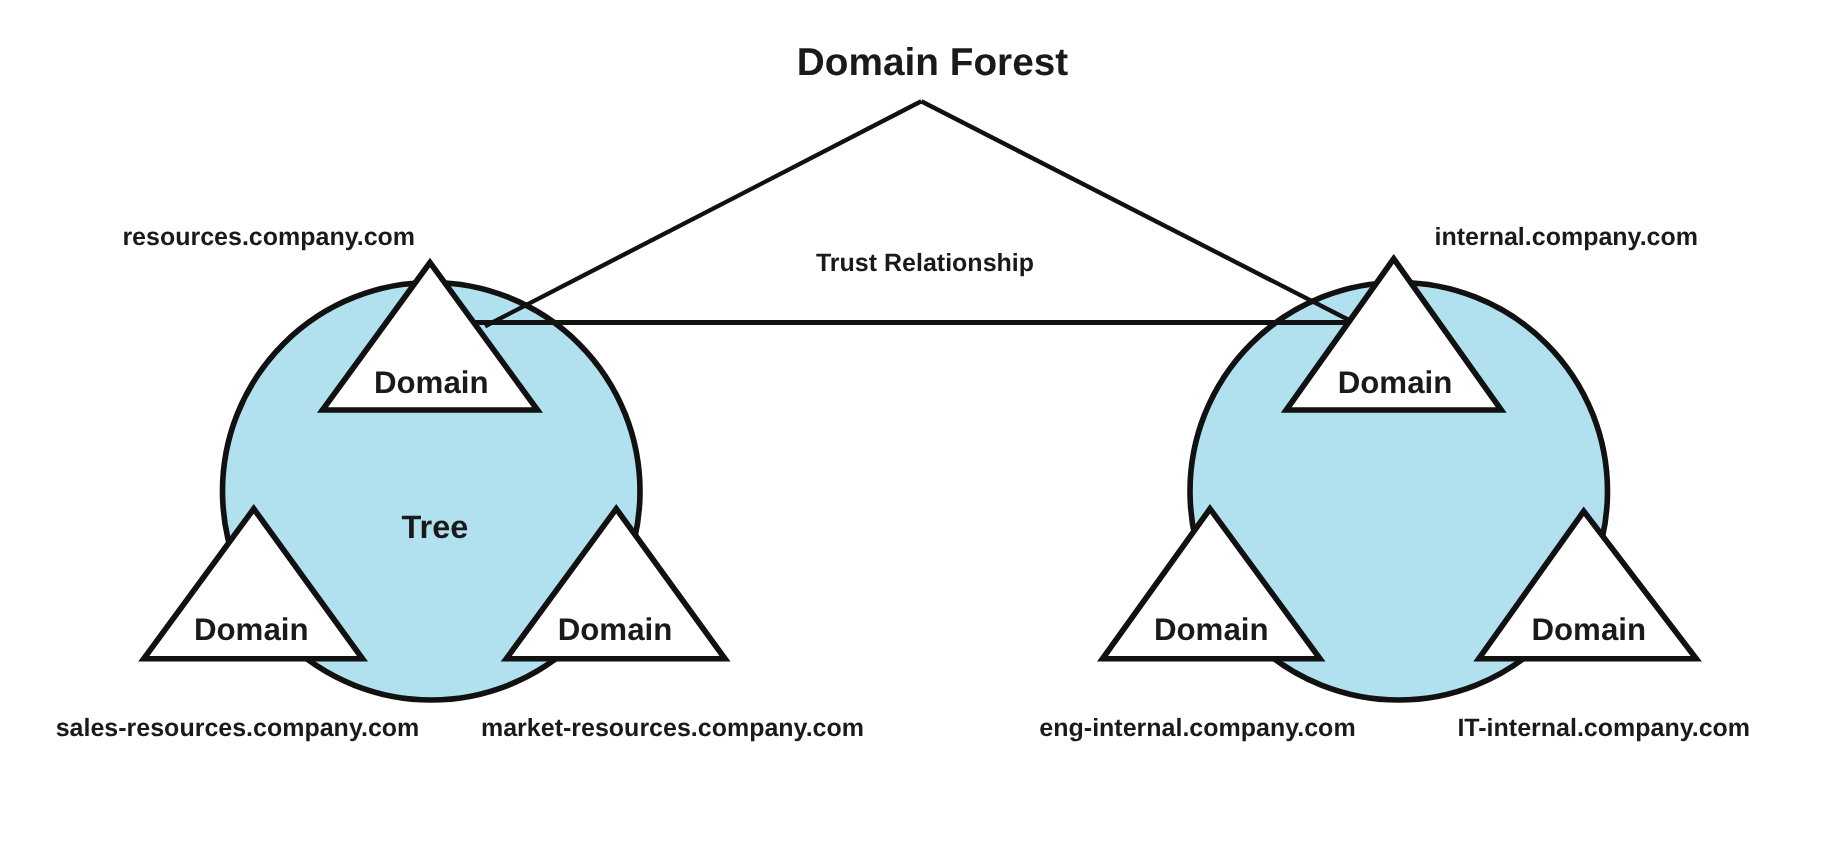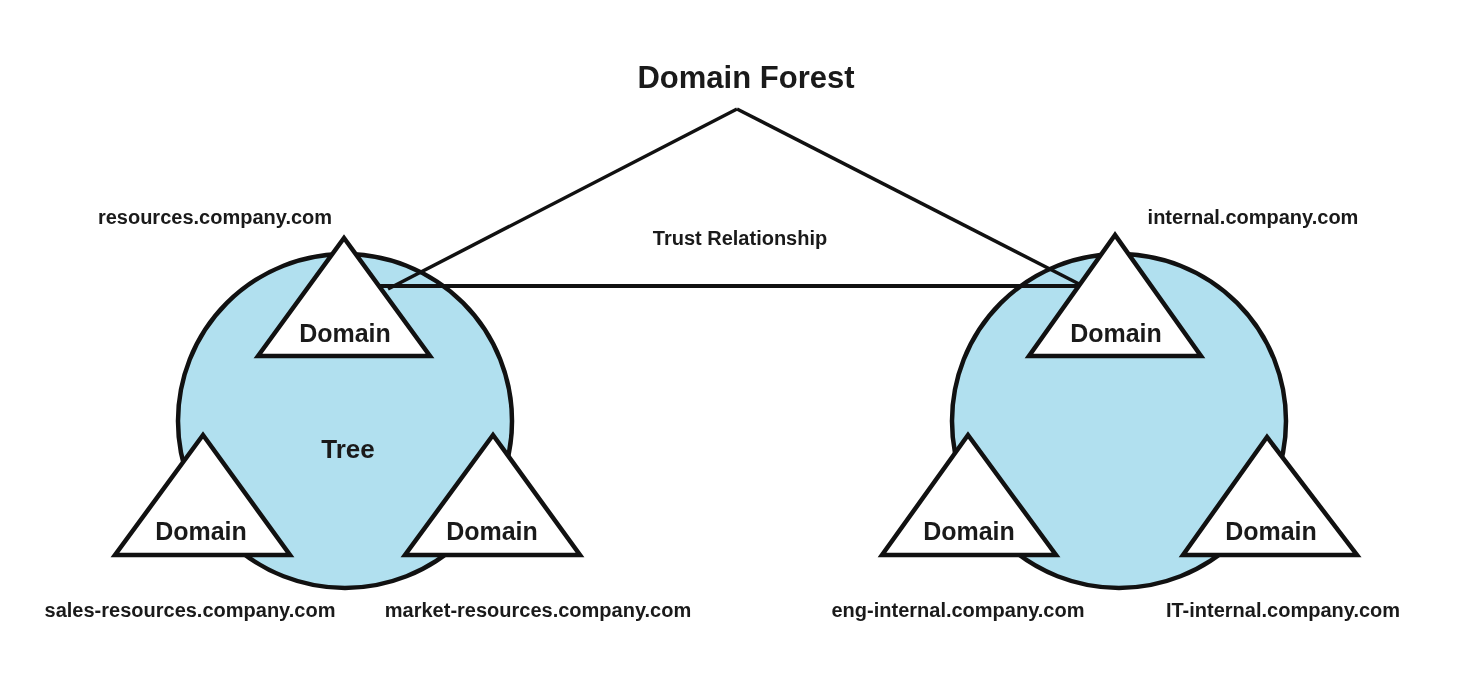--- a/index.html
+++ b/index.html
@@ -8,21 +8,20 @@
     background: #ffffff;
     width: 1476px;
     height: 681px;
     overflow: hidden;
     font-family: "Liberation Sans", "DejaVu Sans", sans-serif;
   }
   .diagram-wrap {
     position: relative;
     width: 1476px;
     height: 561px;
-    margin-top: 28px;
   }
   svg { display: block; }
   .tree-circle {
     stroke: #111111;
     stroke-width: 4.5;
   }
   .domain-triangle {
     fill: #ffffff;
     stroke: #111111;
     stroke-width: 4.5;

